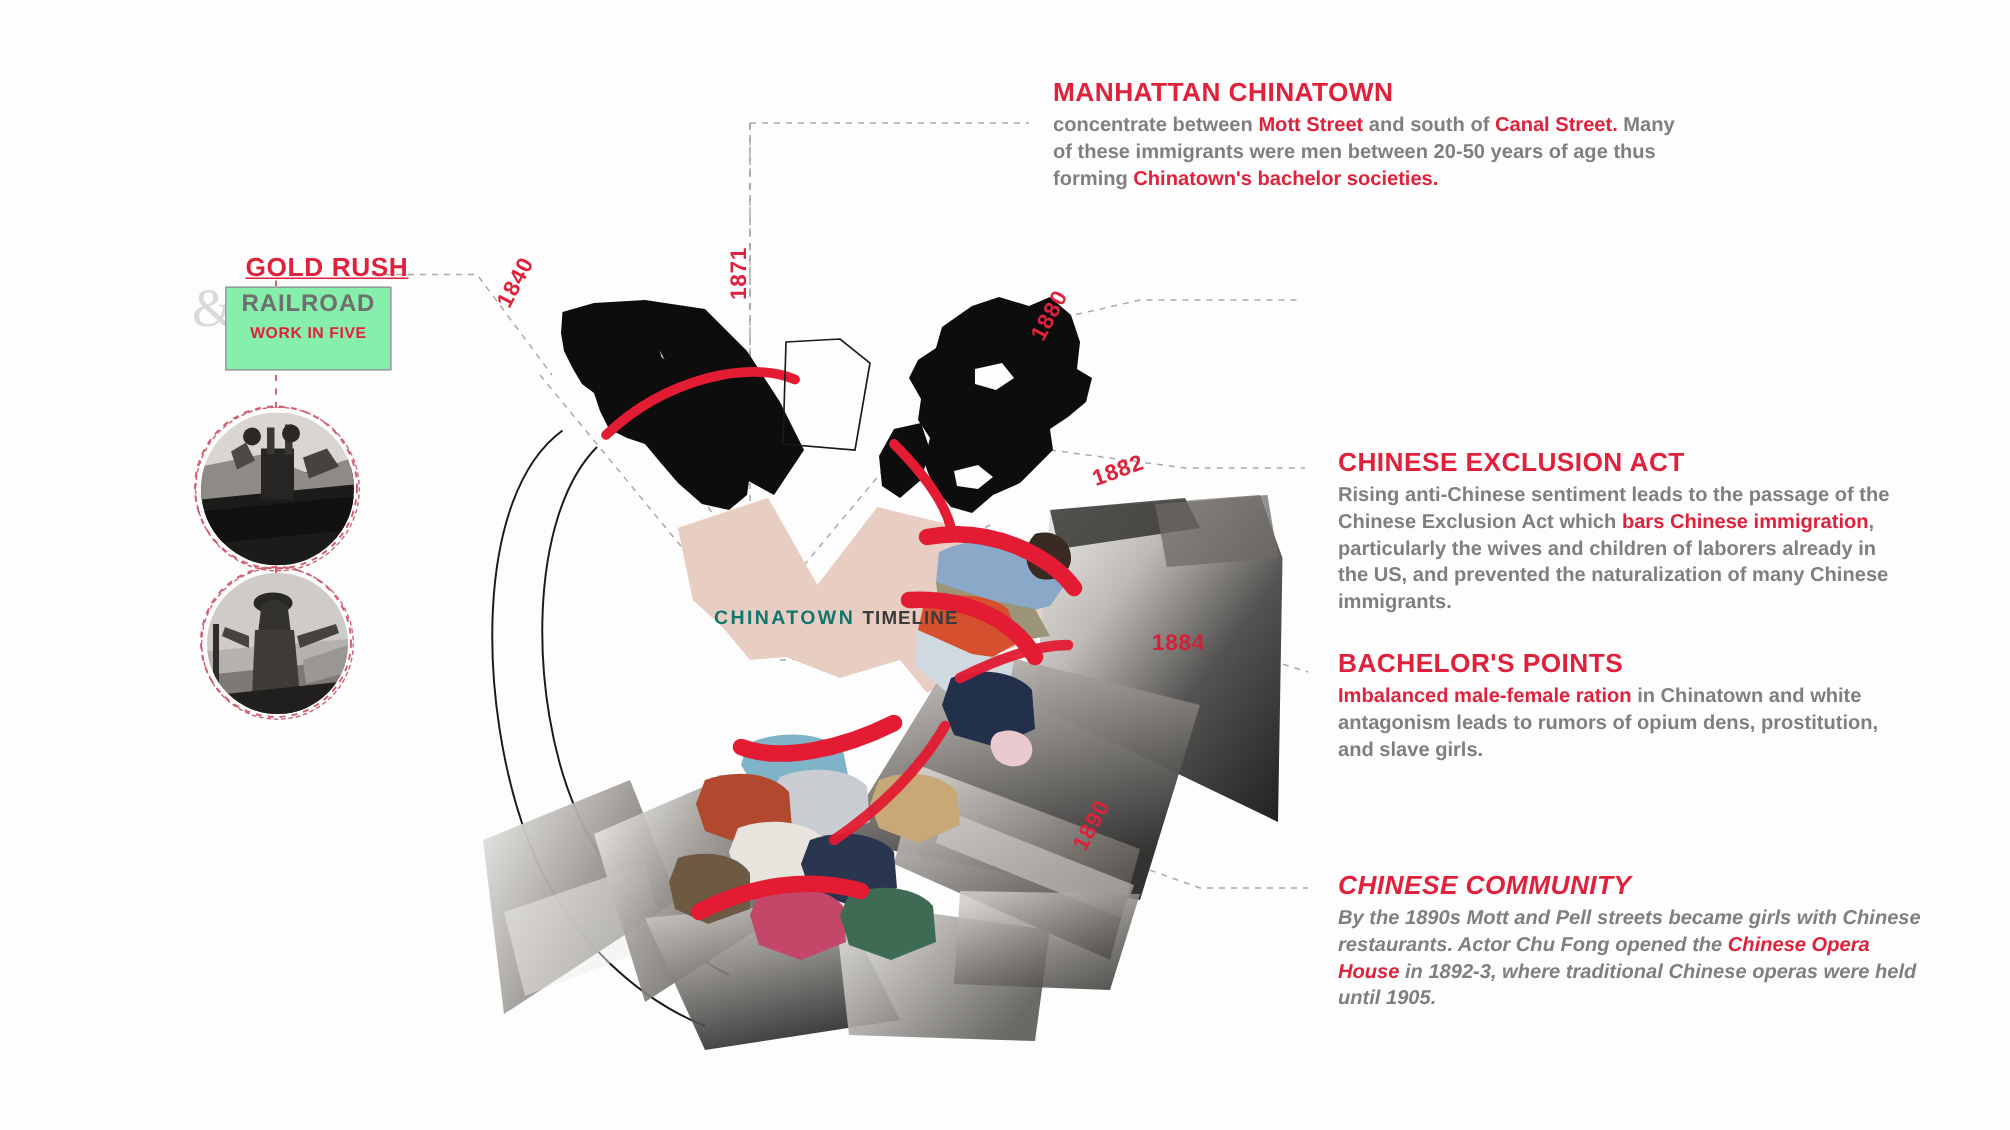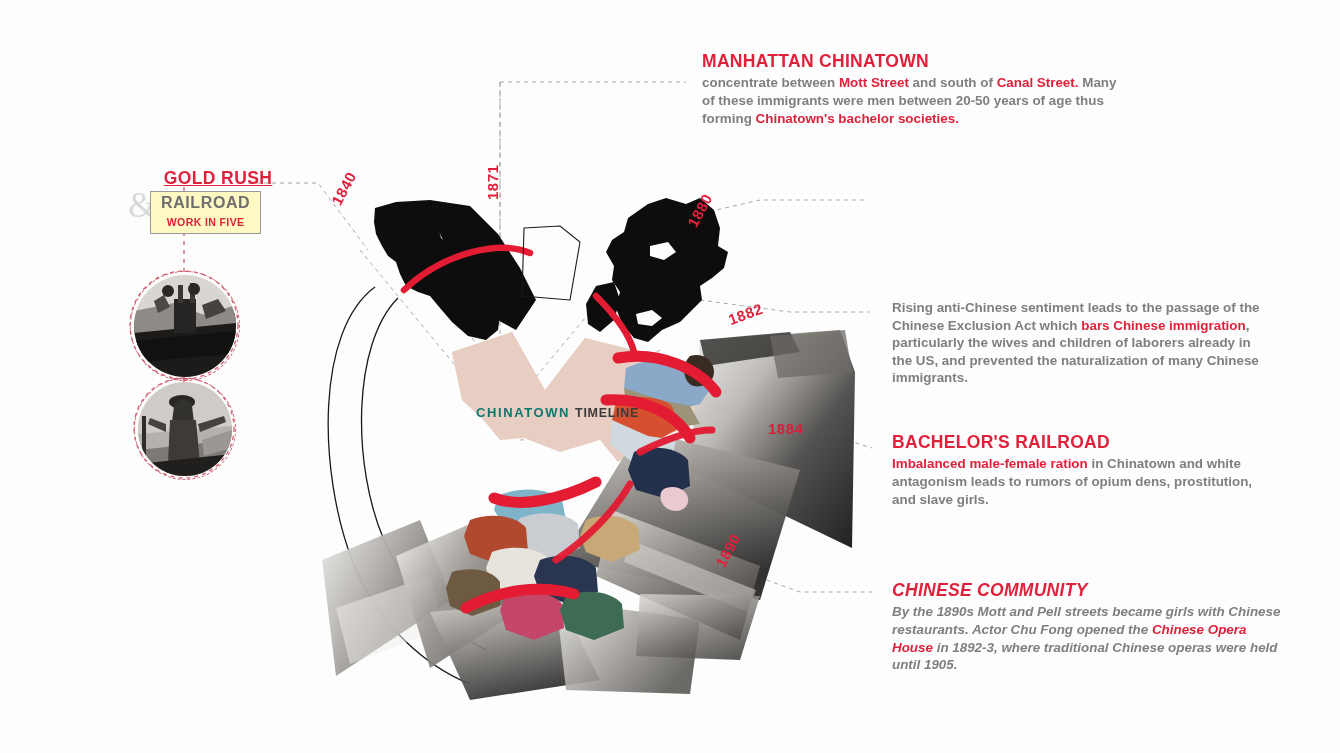--- a/index.html
+++ b/index.html
@@ -43,22 +43,22 @@
   }
   #gold-rush-block .rowamp{position:relative;height:34px;}
   #gold-rush-block .amp{
     position:absolute;left:0;top:-3px;
     color:#d9d9d9;font-size:36px;font-weight:400;line-height:34px;
     font-family:"Liberation Serif", serif;
   }
   #gold-rush-block .boxed{
     position:absolute;left:22px;top:0;
     border:1px solid #9a9a9a;
-    padding:2px 10px 3px 10px;
-    text-align:center;background:#fef9c3;
+    padding:2px 10px 16px 10px;
+    text-align:center;background:#86efac;
   }
   #gold-rush-block .rr{color:#6f6f6f;font-size:16px;font-weight:700;letter-spacing:.6px;line-height:17px;}
   #gold-rush-block .wim{color:#e0213b;font-size:10.5px;font-weight:700;letter-spacing:.4px;line-height:12px;}
 
   
   .photo-circle{
     position:absolute;border-radius:50%;
     border:1.4px dashed #d06070;
     overflow:hidden;
   }
@@ -317,25 +317,26 @@
     <span class="c1">CHINATOWN</span><span class="c2">TIMELINE</span>
   </div>
 
   <div class="callout" id="co-0" style="left:686px;top:52px;width:420px;">
     <p class="ttl">MANHATTAN CHINATOWN</p>
     <p class="body" style="max-width:420px"><span>concentrate between </span><span class="hi">Mott Street</span><span> and south of </span><span class="hi">Canal Street.</span><span> Many of these immigrants were men between 20-50 years of age thus forming </span><span class="hi">Chinatown's bachelor societies.</span></p>
   </div>
 
 
   <div class="callout" id="co-2" style="left:876px;top:299px;width:380px;">
+    <p class="ttl">CHINESE  EXCLUSION ACT</p>
     <p class="body"><span>Rising anti-Chinese sentiment leads to the passage of the Chinese Exclusion Act which </span><span class="hi">bars Chinese immigration</span><span>, particularly the wives and children of laborers already in the US, and prevented the naturalization of many Chinese immigrants.</span></p>
   </div>
 
   <div class="callout" id="co-3" style="left:876px;top:433px;width:380px;">
-    <p class="ttl">BACHELOR'S RAILROAD</p>
+    <p class="ttl">BACHELOR'S POINTS</p>
     <p class="body"><span class="hi">Imbalanced male-female ration</span><span> in Chinatown and white antagonism leads to rumors of opium dens, prostitution, and slave girls.</span></p>
   </div>
 
   <div class="callout" id="co-4" style="left:876px;top:581px;width:390px;font-style:italic;">
     <p class="ttl">CHINESE COMMUNITY</p>
     <p class="body" style="max-width:390px"><span>By the 1890s Mott and Pell streets became girls with Chinese restaurants. Actor Chu Fong opened the </span><span class="hi">Chinese Opera House</span><span> in 1892-3, where traditional Chinese operas were held until 1905.</span></p>
   </div>
 
 </div>
 

